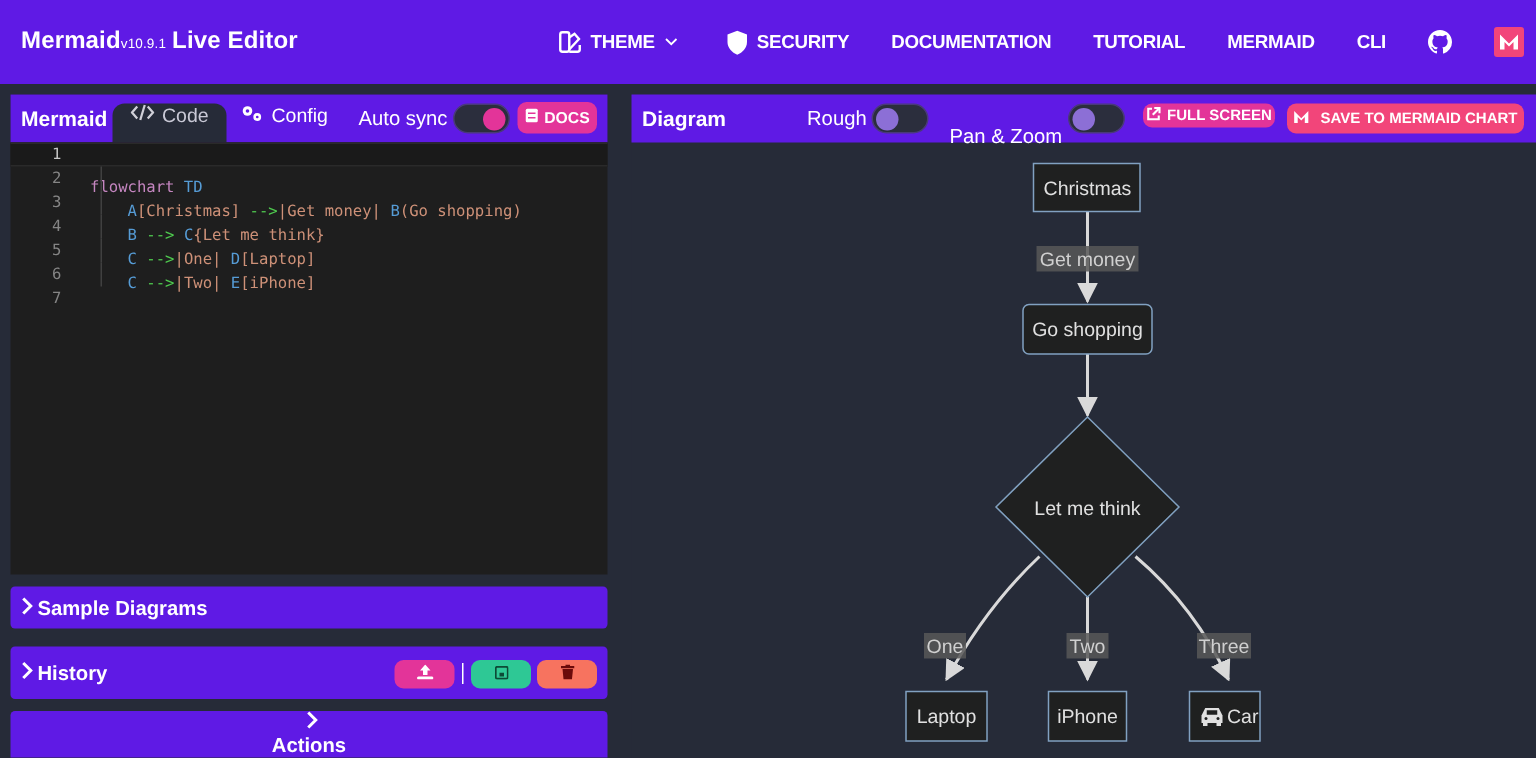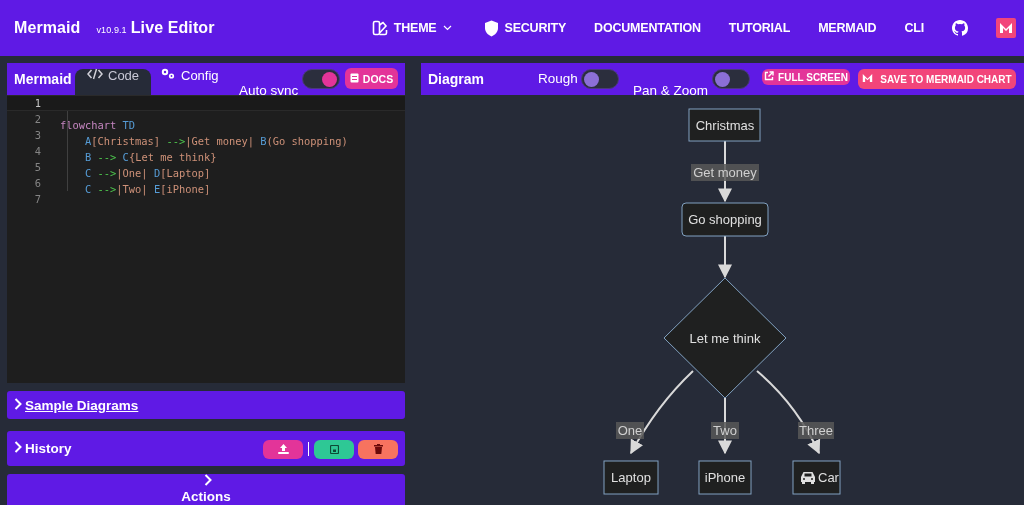--- a/index.html
+++ b/index.html
@@ -1,28 +1,28 @@
 <!DOCTYPE html>
 <html><head>
 <meta charset="utf-8">
 <style>
   * { box-sizing: border-box; margin: 0; padding: 0; }
   html, body { width: 1024px; height: 505px; overflow: hidden; background: #262b38; font-family: "Liberation Sans", sans-serif; }
   .navbar { position: absolute; left: 0; top: 0; width: 1024px; height: 56px; background: #5f1ae5; display: flex; align-items: center; color: #fff; }
   .brand { position: absolute; left: 14px; top: 19px; font-weight: bold; font-size: 16px; letter-spacing: 0.1px; display: flex; align-items: baseline; }
-  .brand .ver { font-size: 9px; font-weight: normal; margin-right: 4px; padding-left: 16px; }
+  .brand .ver { font-size: 9px; font-weight: normal; margin-right: 4px; }
   .nav-items { position: absolute; right: 0; top: 0; height: 56px; display: flex; align-items: center; }
   .nav-item { font-size: 12.5px; font-weight: bold; color: #fff; display: flex; align-items: center; gap: 6px; margin-right: 28px; cursor: pointer; letter-spacing: -0.2px; }
   .nav-item svg { display: block; }
   .mc-logo { width: 20px; height: 20px; background: #f2457a; border-radius: 2px; display: flex; align-items: center; justify-content: center; margin-right: 8px; }
 
   .panel-left { position: absolute; left: 7px; top: 63px; width: 398px; height: 320px; background: #1e1e1e; }
   .panel-head { height: 32px; background: #5f1ae5; display: flex; align-items: center; position: relative; color: #fff; }
   .panel-head .title { font-weight: bold; font-size: 14px; margin-left: 7px; }
-  .tab { position: absolute; top: 6px; height: 26px; display: flex; align-items: flex-end; gap: 5px; font-size: 13px; padding: 12px 12px; color: #fff; cursor: pointer; }
+  .tab { position: absolute; top: 6px; height: 26px; display: flex; align-items: flex-start; gap: 5px; font-size: 13px; padding: 0 12px; color: #fff; cursor: pointer; }
   .tab.active { background: #262b38; border-radius: 8px 8px 0 0; color: #c9c9d6; }
   .toggle { width: 38px; height: 20px; border-radius: 10px; background: #2b2e3d; position: relative; border: 1px solid #4a3a7a; cursor: pointer; }
   .toggle .knob { position: absolute; top: 2px; width: 15px; height: 15px; border-radius: 50%; }
   .pill-btn { border-radius: 6px; color: #fff; font-size: 10.5px; font-weight: bold; display: flex; align-items: center; gap: 4px; justify-content: center; cursor: pointer; }
 
   .code { position: absolute; left: 0; top: 32px; width: 398px; font-family: "DejaVu Sans Mono", monospace; font-size: 10.4px; }
   .line { height: 16px; display: flex; align-items: center; position: relative; }
   .line.cur { background: #1a1a1a; border-top: 1px solid #2a2a2a; border-bottom: 1px solid #2a2a2a; }
   .ln { width: 34px; text-align: right; color: #858585; padding-right: 0; }
   .line.cur .ln { color: #c6c6c6; }
@@ -103,21 +103,21 @@
     </div>
     <div class="tab" style="left:141px;">
       <span><svg width="16" height="13" viewBox="0 0 16 13" fill="#fff">
             <circle cx="5" cy="5" r="3.2"></circle>
             <circle cx="5" cy="5" r="1.2" fill="#5f1ae5"></circle>
             <circle cx="11.5" cy="9" r="2.6"></circle>
             <circle cx="11.5" cy="9" r="0.9" fill="#5f1ae5"></circle>
           </svg></span>
       <span>Config</span>
     </div>
-    <span style="position:absolute; left:232px; top:8px; font-size:13.5px;margin-top:12px;">Auto sync</span>
+    <span style="position:absolute; left:232px; top:8px; font-size:13.5px;">Auto sync</span>
     <div class="toggle" style="position:absolute; left:295px; top:6px;">
       <div class="knob" style="right:2px; background:#e33499;"></div>
     </div>
     <div class="pill-btn" style="position:absolute; left:338px; top:5px; width:53px; height:21px; background:#e33499;justify-content:center;">
       <span><svg width="9" height="10" viewBox="0 0 9 10">
             <rect x="0.5" y="0.5" width="8" height="9" rx="1" fill="#fff"></rect>
             <rect x="2" y="3" width="5" height="1" fill="#e33499"></rect>
             <rect x="2" y="6" width="5" height="1" fill="#e33499"></rect>
           </svg></span>
       <span>DOCS</span>
@@ -152,21 +152,21 @@
     <div class="line">
       <span class="ln">6</span>
         <span class="guide"></span>
     </div>
     <div class="line">
       <span class="ln">7</span>
     </div>
   </div>
 </div>
 
-<div class="acc" style="top:391px; height:28px;text-decoration:underline;">
+<div class="acc" style="top:391px; height:28px;">
   <span class="chev"><svg width="8" height="12" viewBox="0 0 8 12">
         <path d="M1.5 1 L6.5 6 L1.5 11" stroke="#fff" stroke-width="2" fill="none"></path>
       </svg></span>
   <span>Sample Diagrams</span>
 </div>
 <div class="acc" style="top:431px; height:35px;">
   <span class="chev"><svg width="8" height="12" viewBox="0 0 8 12">
         <path d="M1.5 1 L6.5 6 L1.5 11" stroke="#fff" stroke-width="2" fill="none"></path>
       </svg></span>
   <span>History</span>

